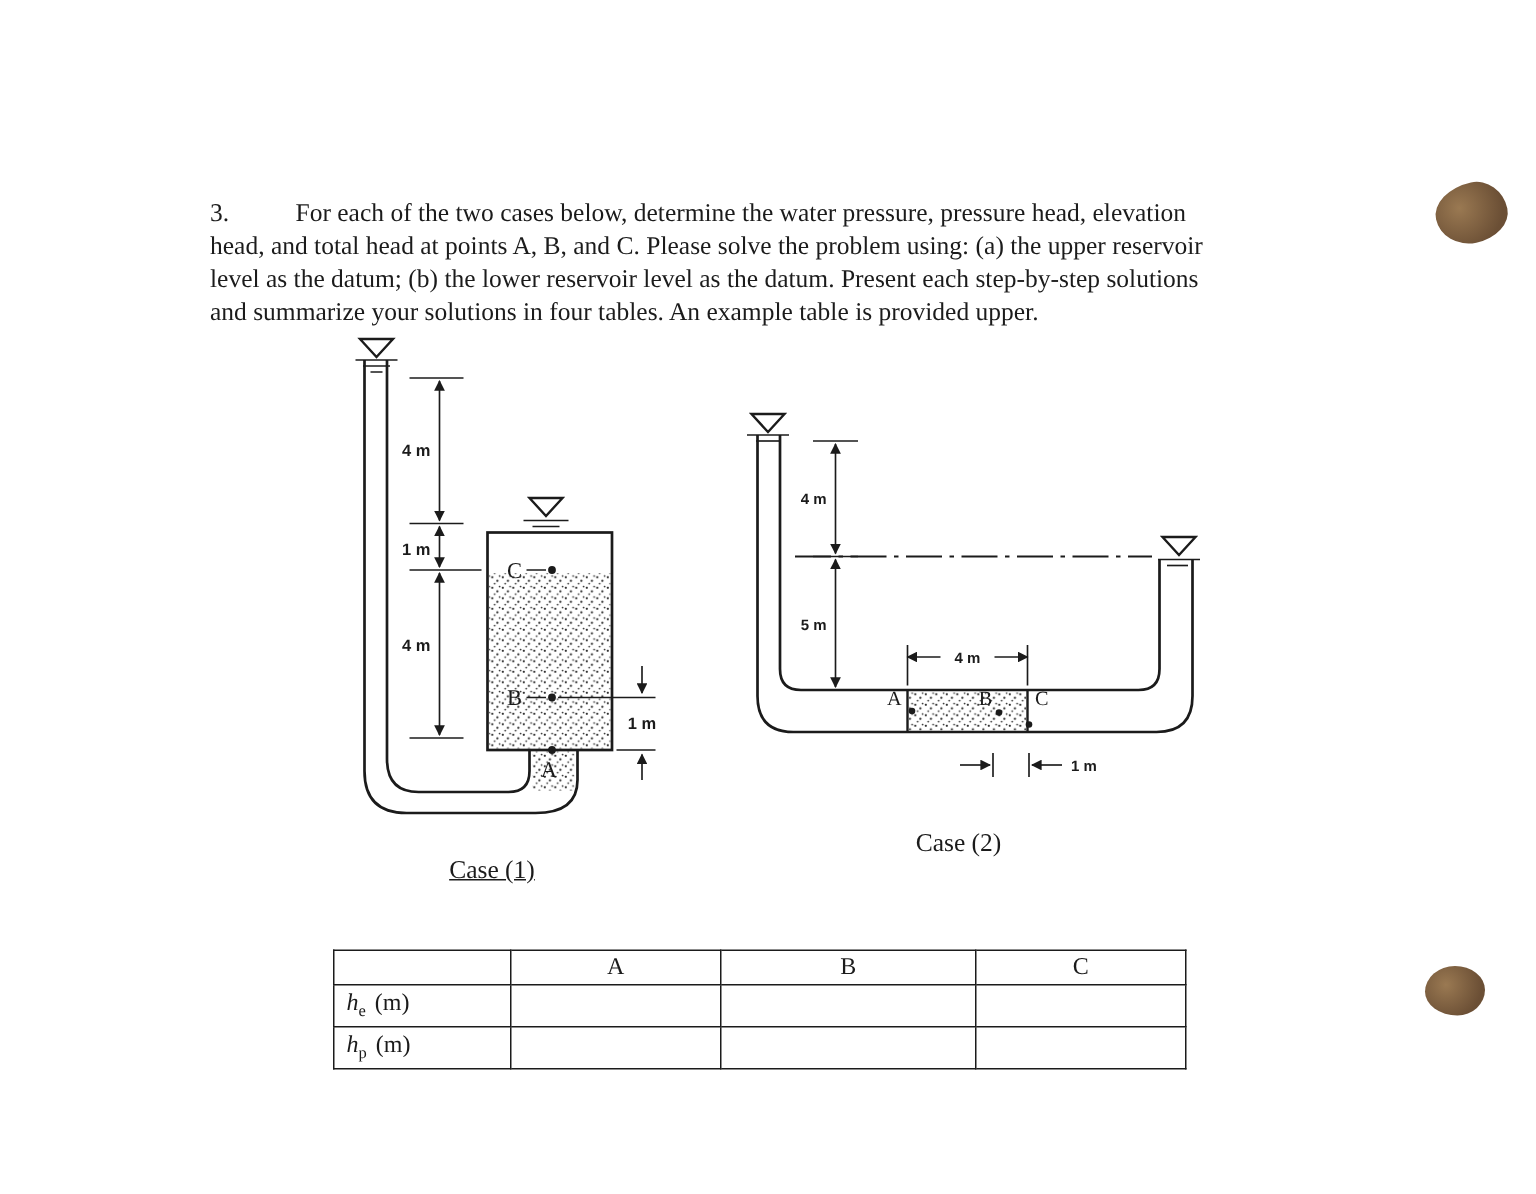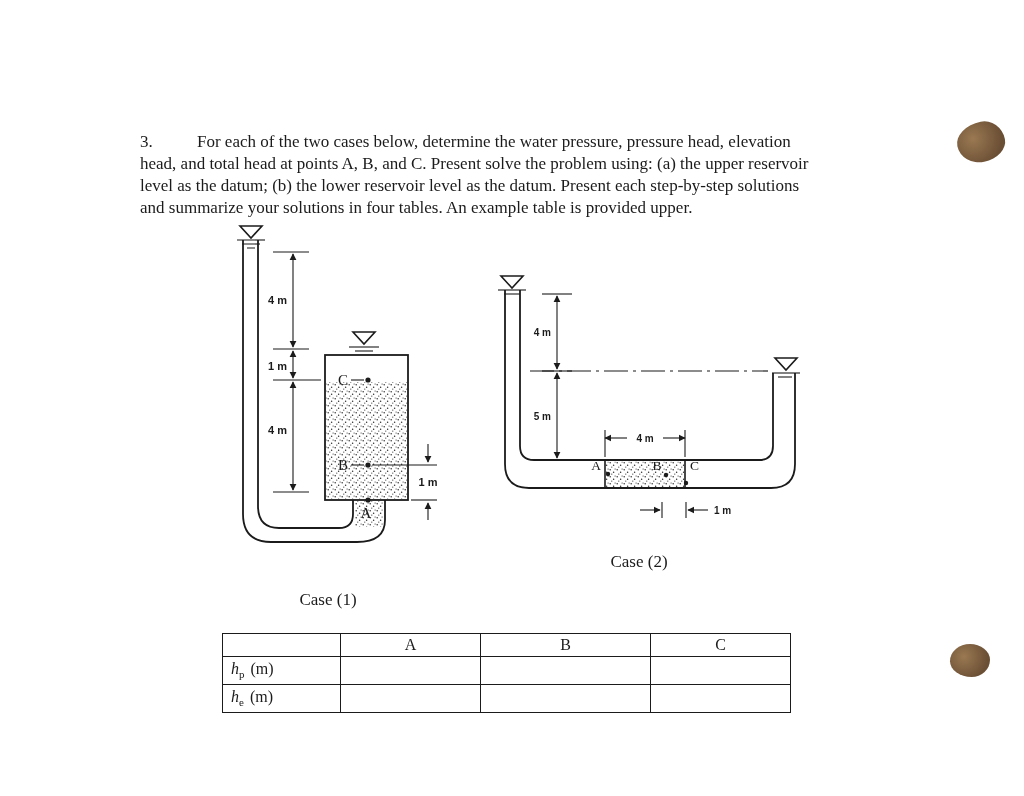--- a/index.html
+++ b/index.html
@@ -21,21 +21,21 @@
   .d{stroke:#1b1b1b;stroke-width:1.1;fill:none;}
   .dash{stroke:#1b1b1b;stroke-width:1.2;fill:none;stroke-dasharray:24 5 3 5;}
   .dot{fill:#1b1b1b;stroke:none;}
   .dimlab{font-family:"Liberation Sans",sans-serif;font-weight:bold;font-size:11px;fill:#1b1b1b;}
   .fig2 .dimlab{font-size:10px;}
   .pt{font-family:"Liberation Serif",serif;font-size:15px;fill:#1b1b1b;}
   .fig2 .pt{font-size:13.5px;}
 
   
   .caption{position:absolute;font-size:17px;text-align:center;width:120px;}
-  .cap1{left:268px;top:590px;}
+  .cap1{left:268px;top:570px;text-decoration:underline;}
   .cap2{left:579px;top:552px;}
 
   
   table.sum{position:absolute;left:222px;top:633px;border-collapse:collapse;table-layout:fixed;
             font-size:16px;color:#1b1b1b;}
   table.sum td{border:1px solid #1b1b1b;box-sizing:border-box;padding:0 8px;height:28px;vertical-align:middle;}
   table.sum tr.hdr td{height:23px;text-align:center;}
   table.sum col.c0{width:118px;}
   table.sum col.c1{width:140px;}
   table.sum col.c2{width:170px;}
@@ -53,21 +53,21 @@
 </style>
 </head>
 <body>
 
 <div class="page">
 
   <div class="problem">
     <div class="pline">
       <span class="num">3.</span><span>For each of the two cases below, determine the water pressure, pressure head, elevation</span>
     </div>
-    <div class="pline">head, and total head at points A, B, and C. Present solve the problem using: (a) the upper reservoir</div>
+    <div class="pline">head, and total head at points A, B, and C. Please solve the problem using: (a) the upper reservoir</div>
     <div class="pline">level as the datum; (b) the lower reservoir level as the datum. Present each step-by-step solutions</div>
     <div class="pline">and summarize your solutions in four tables. An example table is provided upper.</div>
   </div>
 
   <svg class="fig fig1" width="250" height="330" viewBox="0 0 250 330">
     <defs>
       <pattern id="st1" width="7" height="7" patternUnits="userSpaceOnUse">
         <circle cx="1.2" cy="1.8" r="0.75" fill="#2e2e2e"></circle>
         <circle cx="4.6" cy="4.2" r="0.75" fill="#2e2e2e"></circle>
         <circle cx="2.8" cy="6.1" r="0.6" fill="#2e2e2e"></circle>
@@ -221,27 +221,27 @@
         <col class="c3">
       </colgroup>
     <tbody>
         <tr class="hdr">
       <td></td>
       <td>A</td>
       <td>B</td>
       <td>C</td>
     </tr>
     <tr>
-      <td class="lab"><i>h</i><sub>p</sub><span class="unit">(m)</span></td>
+      <td class="lab"><i>h</i><sub>e</sub><span class="unit">(m)</span></td>
       <td></td>
       <td></td>
       <td></td>
     </tr>
     <tr>
-      <td class="lab"><i>h</i><sub>e</sub><span class="unit">(m)</span></td>
+      <td class="lab"><i>h</i><sub>p</sub><span class="unit">(m)</span></td>
       <td></td>
       <td></td>
       <td></td>
     </tr>
   </tbody>
     </table>
 
   <div class="blob blob1"></div>
   <div class="blob blob2"></div>
 

